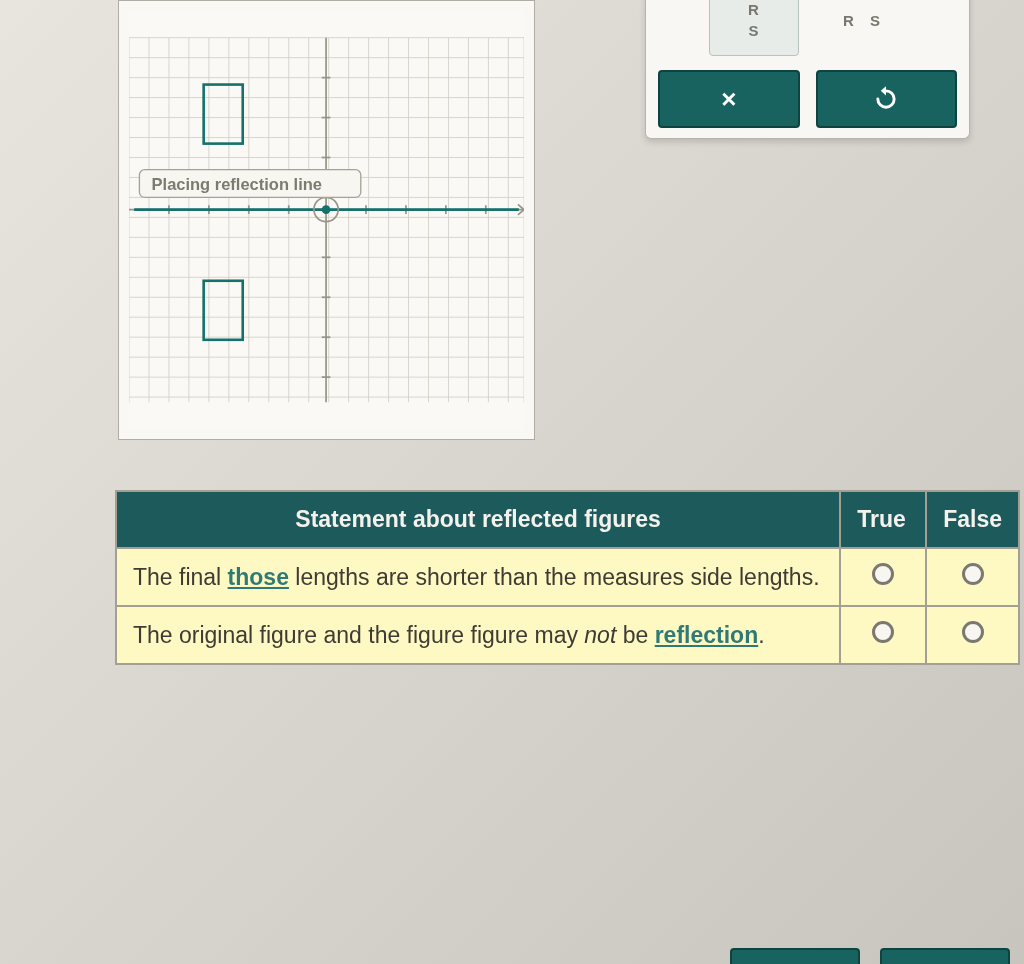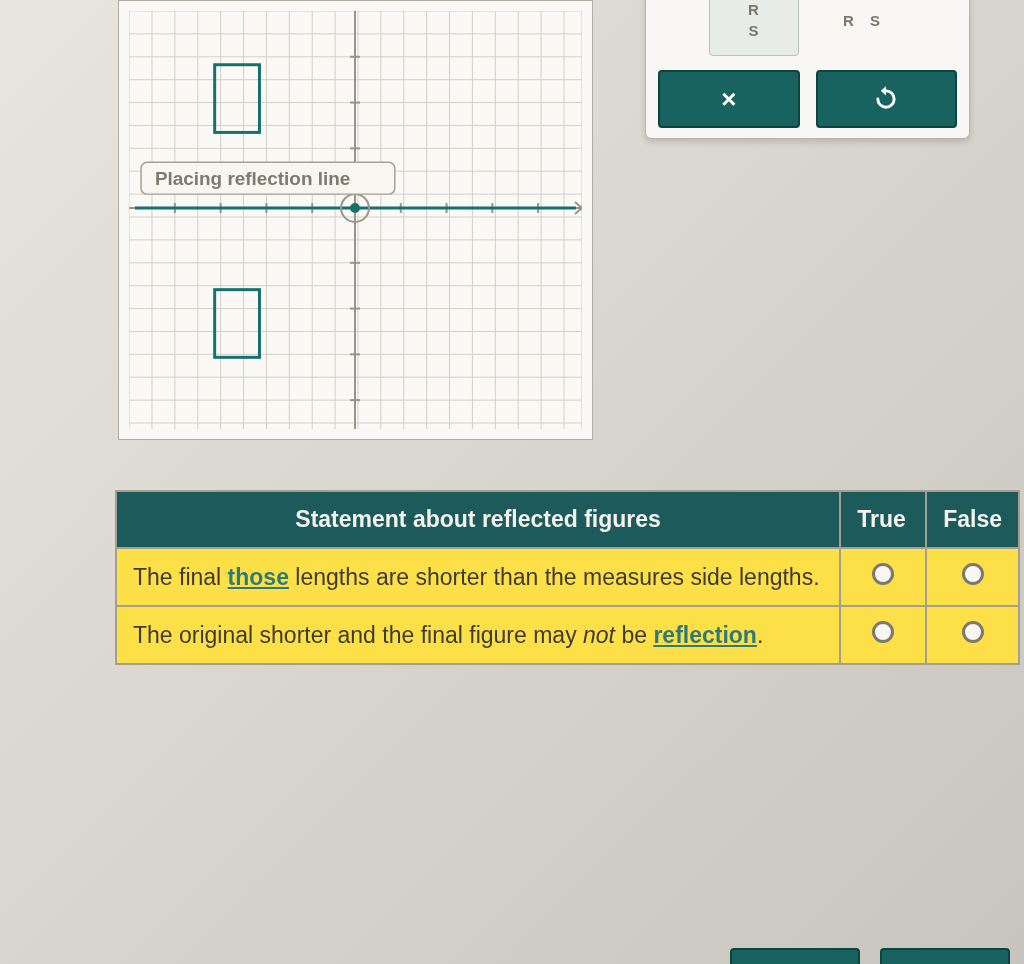--- a/index.html
+++ b/index.html
@@ -10,21 +10,21 @@
     height: 964px;
     position: relative;
     overflow: hidden;
   }
 
   
   .graph-panel {
     position: absolute;
     left: 118px;
     top: 0;
-    width: 475px;
+    width: 417px;
     height: 440px;
     background: #faf8f4;
     border: 1px solid #b0aca4;
   }
   .graph-inner {
     position: absolute;
     inset: 10px;
     background: #fbf9f5;
   }
   .graph-svg { width: 100%; height: 100%; display: block; }
@@ -105,21 +105,21 @@
     cursor: pointer;
   }
 
   
   .stmt-table {
     position: absolute;
     left: 115px;
     top: 490px;
     width: 905px;
     border-collapse: collapse;
-    background: #fde047;
+    background: #fef9c3;
   }
   .stmt-table th, .stmt-table td {
     border: 2px solid #a39f95;
     padding: 14px 16px;
     vertical-align: middle;
     text-align: left;
     font-size: 23px;
     color: #3e3b34;
   }
   .stmt-table thead th {
@@ -284,21 +284,21 @@
   <tbody>
     <tr>
       <td class="stmt-text">
         <span>The final </span><span class="term-link">those</span><span> lengths are shorter than the measures side lengths.</span>
       </td>
       <td class="opt"><span class="radio-dot"></span></td>
       <td class="opt"><span class="radio-dot"></span></td>
     </tr>
     <tr>
       <td class="stmt-text">
-        <span>The original shorter and the final figure may </span><em>not</em><span> be </span><span class="term-link">reflection</span><span>.</span>
+        <span>The original figure and the figure figure may </span><em>not</em><span> be </span><span class="term-link">reflection</span><span>.</span>
       </td>
       <td class="opt"><span class="radio-dot"></span></td>
       <td class="opt"><span class="radio-dot"></span></td>
     </tr>
   </tbody>
 </table>
 
 <div class="bottom-btns">
   <div class="tool-btn"></div>
   <div class="tool-btn"></div>

